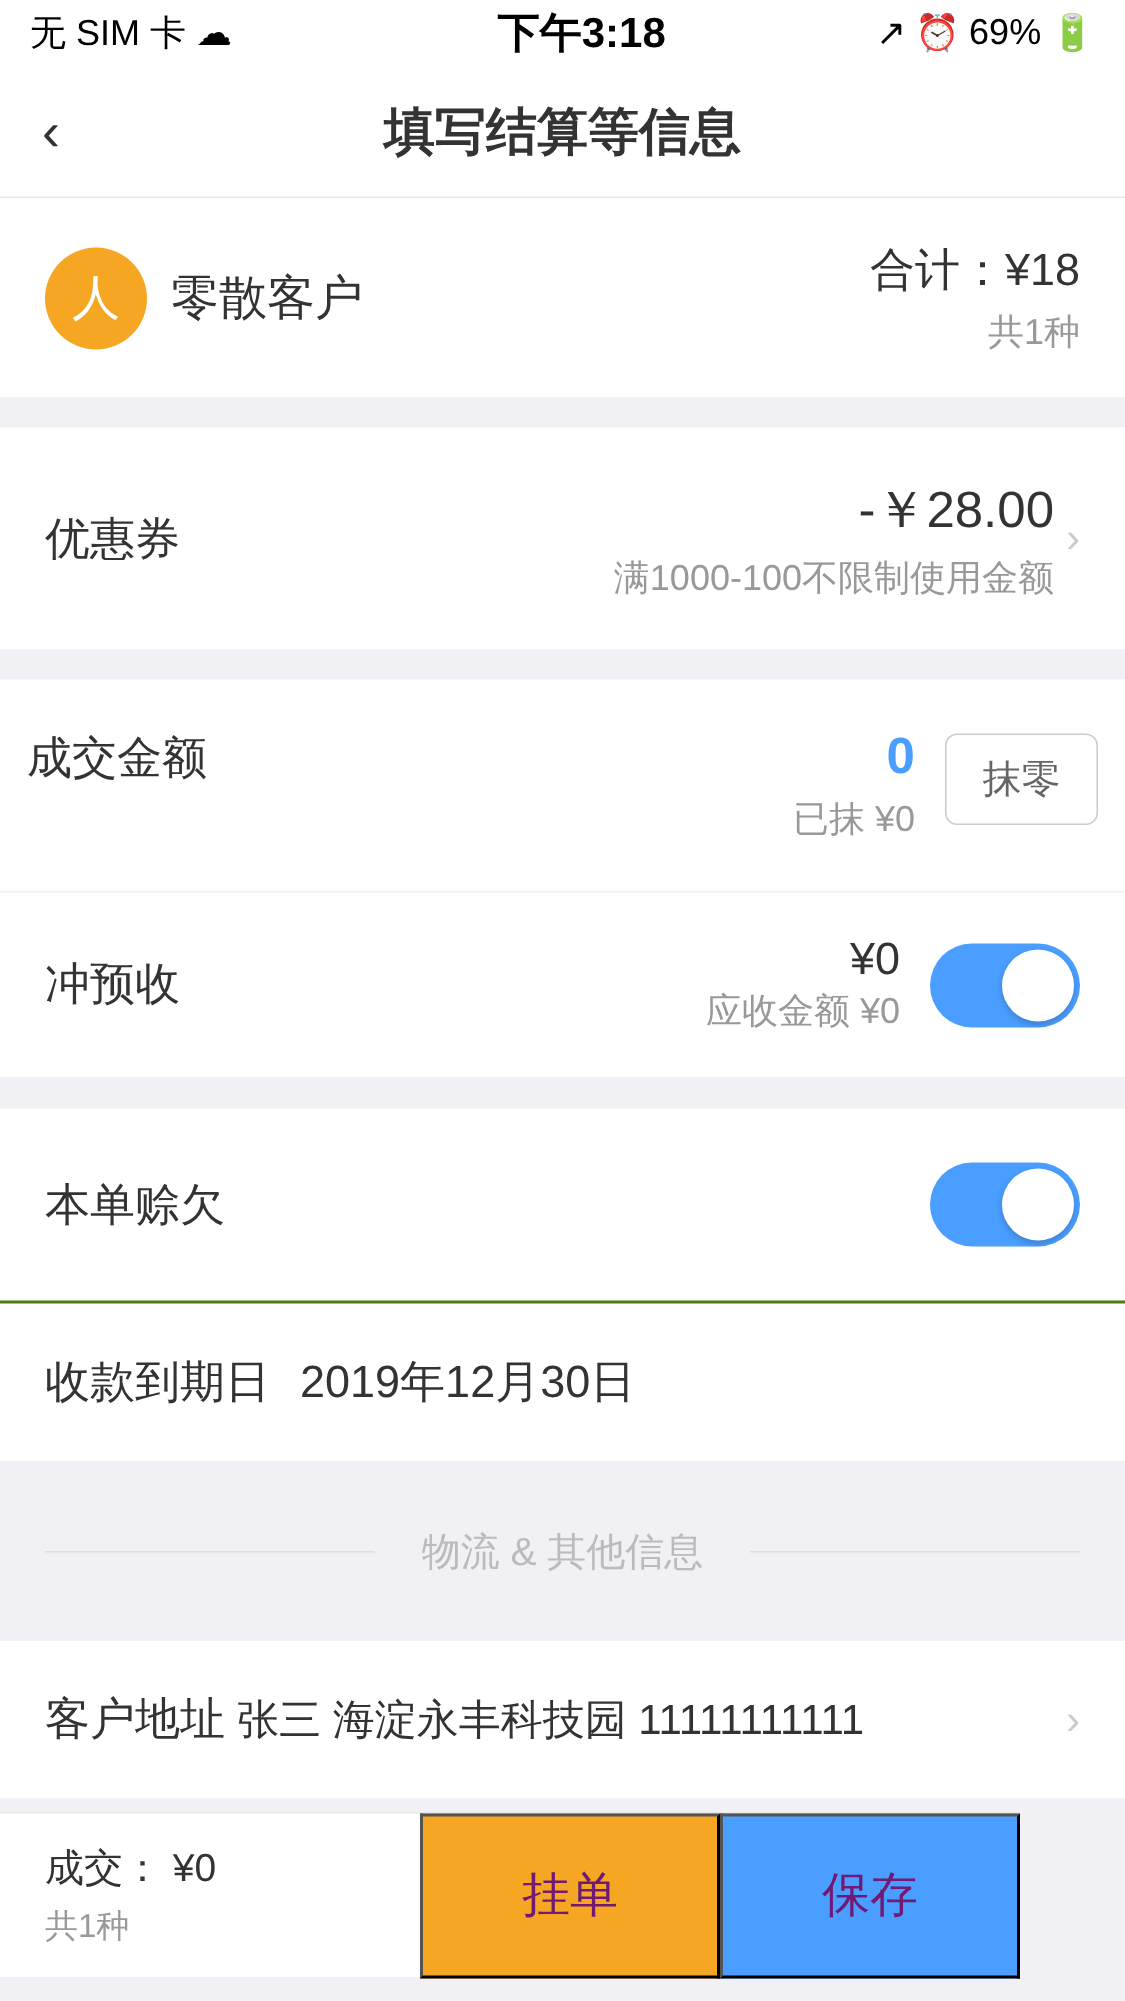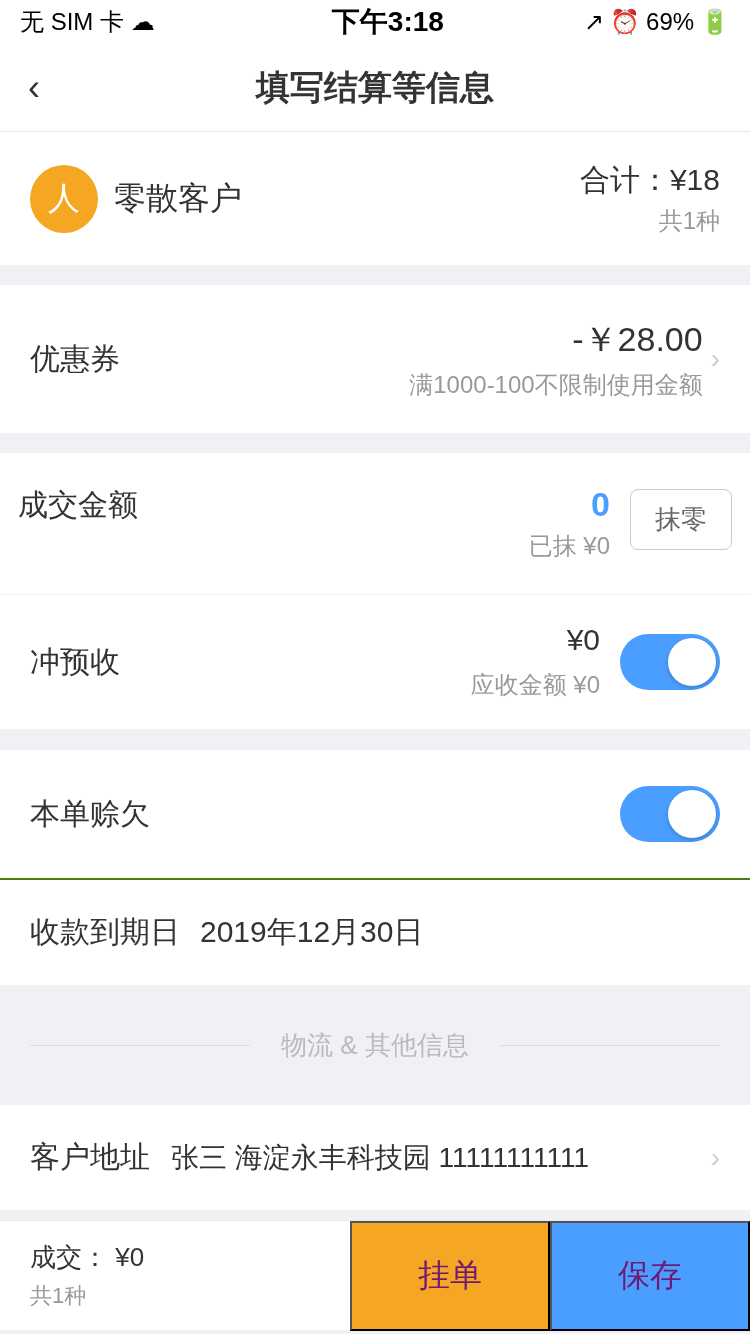--- a/index.html
+++ b/index.html
@@ -122,21 +122,21 @@
     .pre-row {
       display: flex;
       align-items: center;
       justify-content: space-between;
       padding: 28px 30px;
       border-bottom: 1px solid #f0f0f5;
     }
     .pre-right { display: flex; align-items: center; gap: 20px; }
     .pre-amount-block { text-align: right; }
     .pre-amount-top { font-size: 30px; color: #333; }
-    .pre-amount-sub { font-size: 24px; color: #999; margin-top: 12px; }
+    .pre-amount-sub { font-size: 24px; color: #999; margin-top: 1px; }
 
     
     .toggle {
       width: 100px;
       height: 56px;
       background: #4a9eff;
       border-radius: 28px;
       position: relative;
       cursor: pointer;
       flex-shrink: 0;
@@ -193,29 +193,29 @@
 
     
     .address-row {
       background: #fff;
       display: flex;
       align-items: center;
       justify-content: space-between;
       padding: 32px 30px;
       cursor: pointer;
     }
-    .address-left { display: flex; align-items: center; gap: 21px; }
+    .address-left { display: flex; align-items: center; gap: 8px; }
     .address-label { font-size: 30px; color: #333; flex-shrink: 0; }
     .address-value { font-size: 28px; color: #333; }
     .address-chevron { font-size: 28px; color: #ccc; }
     .bottom-bar {
       position: fixed;
-      bottom: 4px;
+      bottom: 16px;
       left: 0;
-      width: 750px;
+      width: 680px;
       height: 110px;
       display: flex;
       background: #fff;
       border-top: 1px solid #e8e8e8;
     }
     .bottom-info {
       flex: 1;
       display: flex;
       flex-direction: column;
       justify-content: center;

